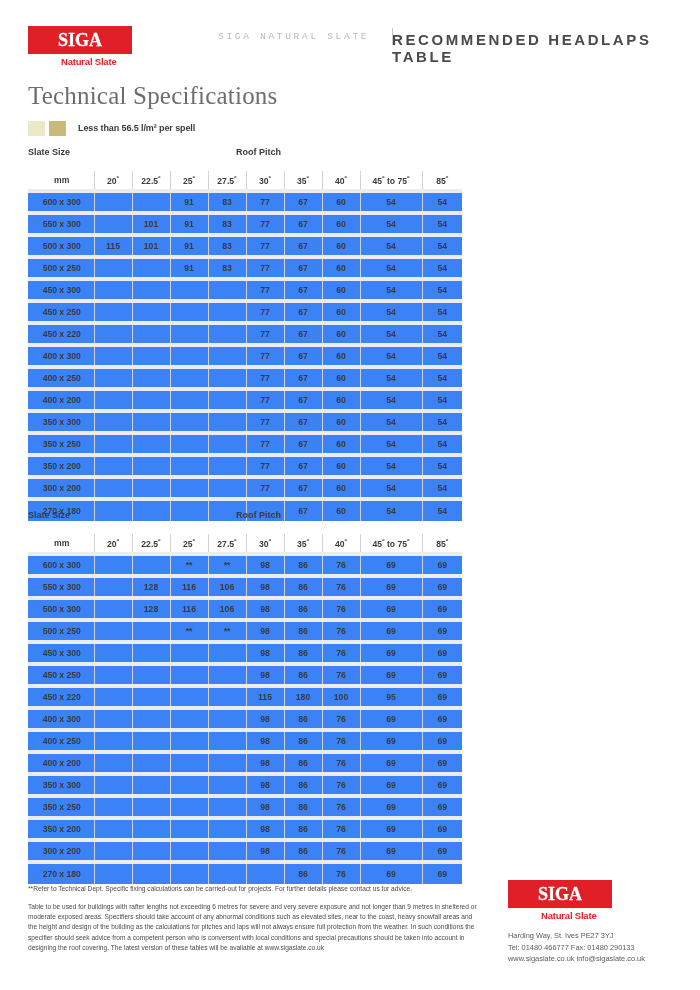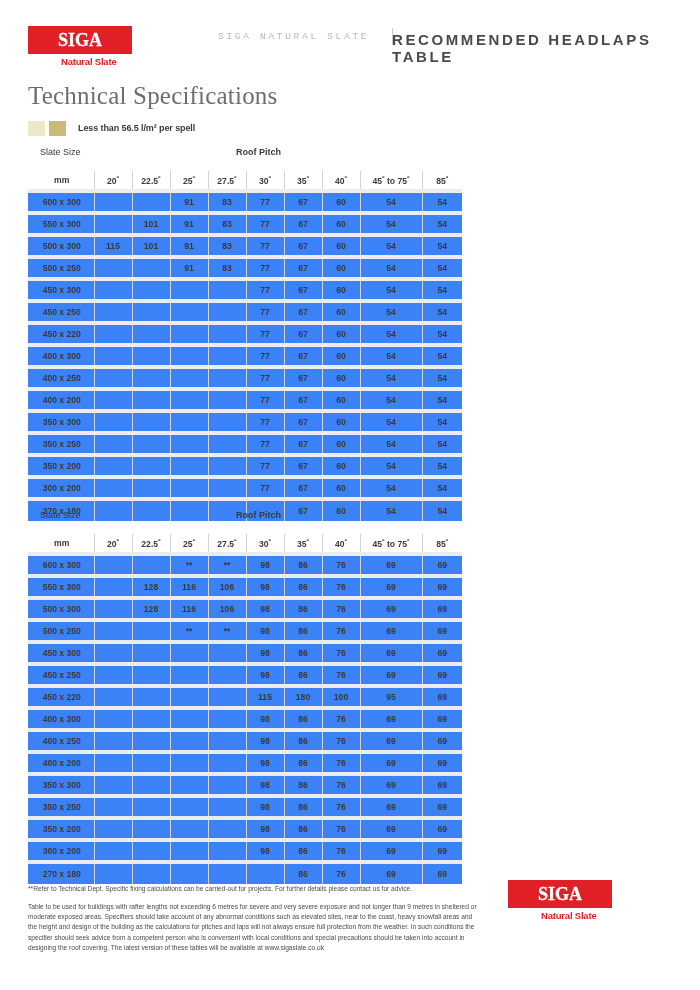--- a/index.html
+++ b/index.html
@@ -66,21 +66,21 @@
   .swatch { width: 17px; height: 15px; display: inline-block; }
   .swatch + .swatch { margin-left: 4px; }
   .legend-label {
     margin-left: 12px; font-size: 9px; font-weight: bold; color: #3a3a3a;
     letter-spacing: -0.1px;
   }
 
   .sub-head { position: relative; height: 26px; margin-top: 9px; }
   .sub-head .slate-size {
     position: absolute; left: 0; top: 2px;
-    font-size: 9px; font-weight: normal; color: #3a3a3a; margin-left: 12px;
+    font-size: 9px; font-weight: bold; color: #3a3a3a;
   }
   .sub-head .roof-pitch {
     position: absolute; left: 208px; top: 2px;
     font-size: 9px; font-weight: bold; color: #3a3a3a;
   }
 
   table.hl { border-collapse: collapse; width: 428px; table-layout: fixed; }
   table.hl th, table.hl td {
     font-size: 8.6px; font-weight: bold; color: #3a3a3a;
     text-align: center; height: 22px; padding: 0;
@@ -577,15 +577,20 @@
   <div class="footnotes">
     <p class="fn-1">**Refer to Technical Dept. Specific fixing calculations can be carried-out for projects. For further details please contact us for advice.</p>
     <p class="fn-2">Table to be used for buildings with rafter lengths not exceeding 6 metres for severe and very severe exposure and not longer than 9 metres in sheltered or moderate exposed areas. Specifiers should take account of any abnormal conditions such as elevated sites, near to the coast, heavy snowfall areas and the height and design of the building as the calculations for pitches and laps will not always ensure full protection from the weather. In such conditions the specifier should seek advice from a competent person who is conversent with local conditions and special precautions should be taken into account in designing the roof covering. The latest version of these tables will be available at www.sigaslate.co.uk</p>
   </div>
 
   <div class="footer-brand">
     <div class="logo-mark">
       <span>SIGA</span>
     </div>
     <div class="logo-sub">Natural Slate</div>
+    <div class="footer-addr">
+      <div>Harding Way, St. Ives PE27 3YJ</div>
+      <div>Tel: 01480 466777   Fax: 01480 290133</div>
+      <div>www.sigaslate.co.uk   info@sigaslate.co.uk</div>
+    </div>
   </div>
 
 </div>
 
 </body></html>

